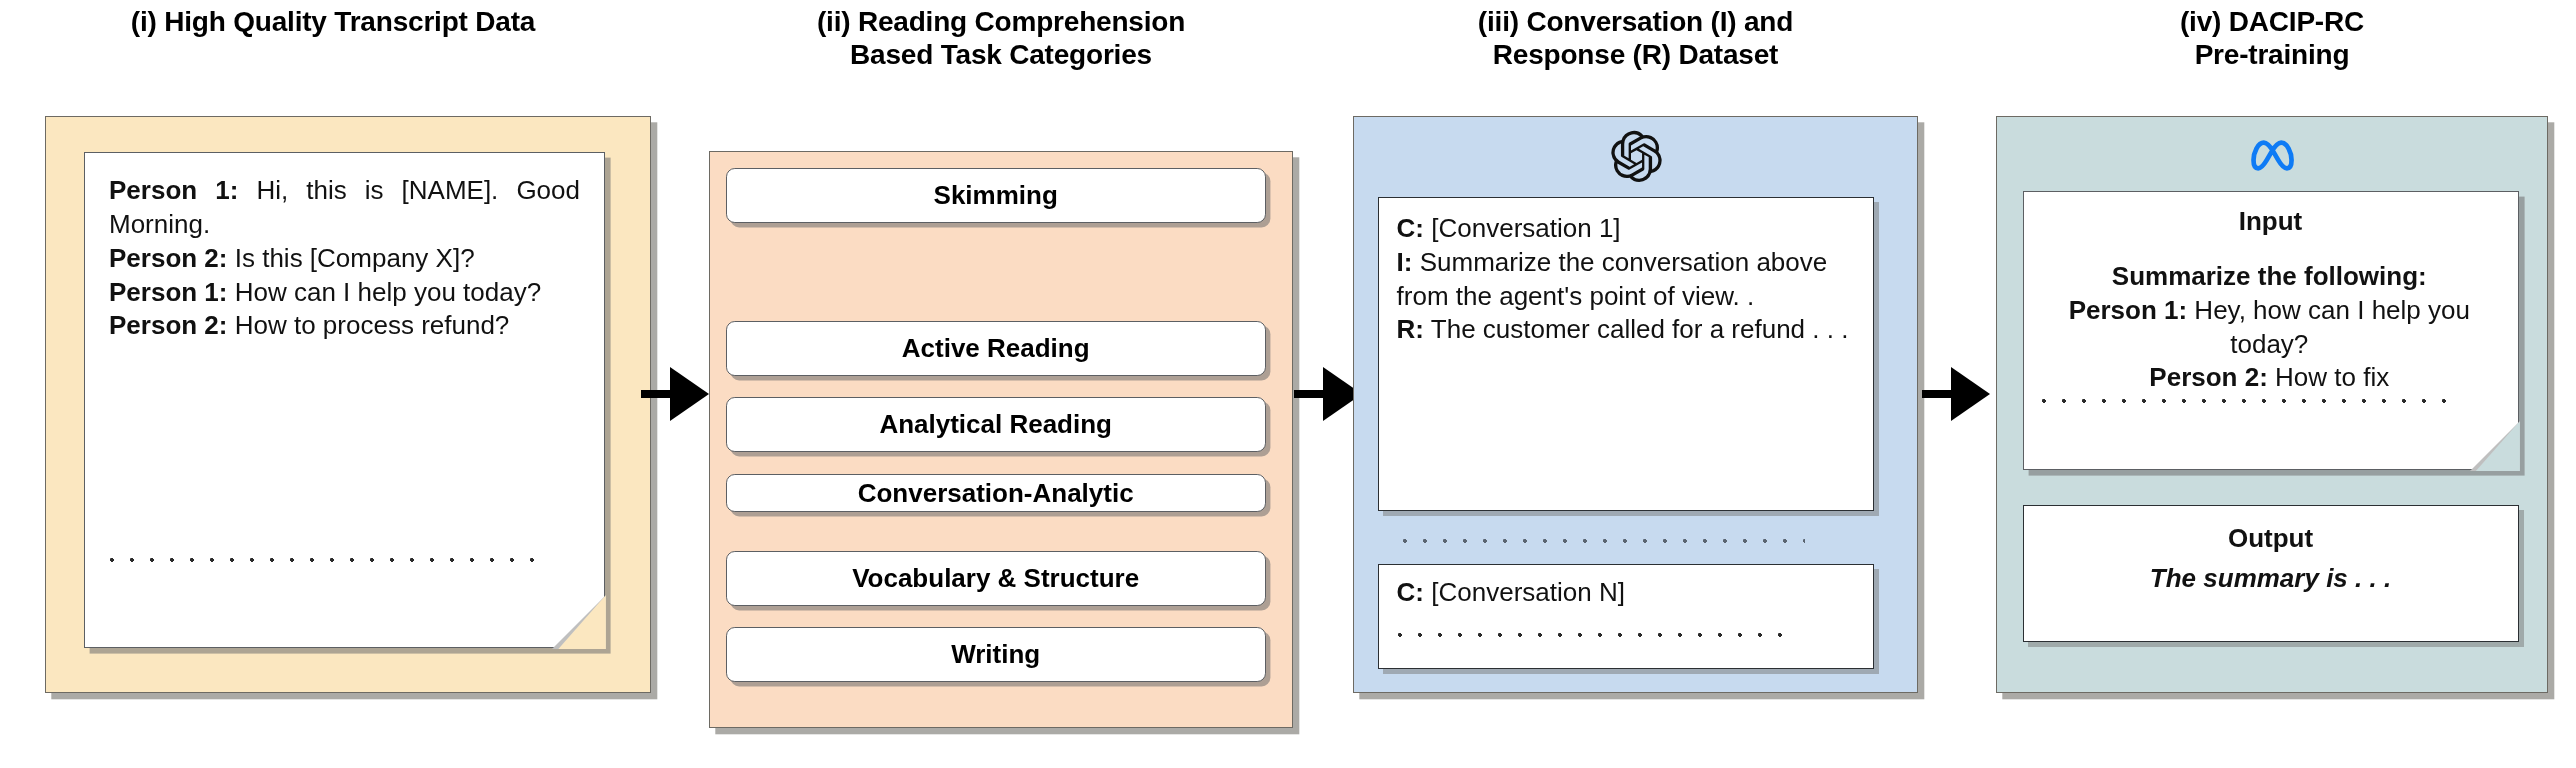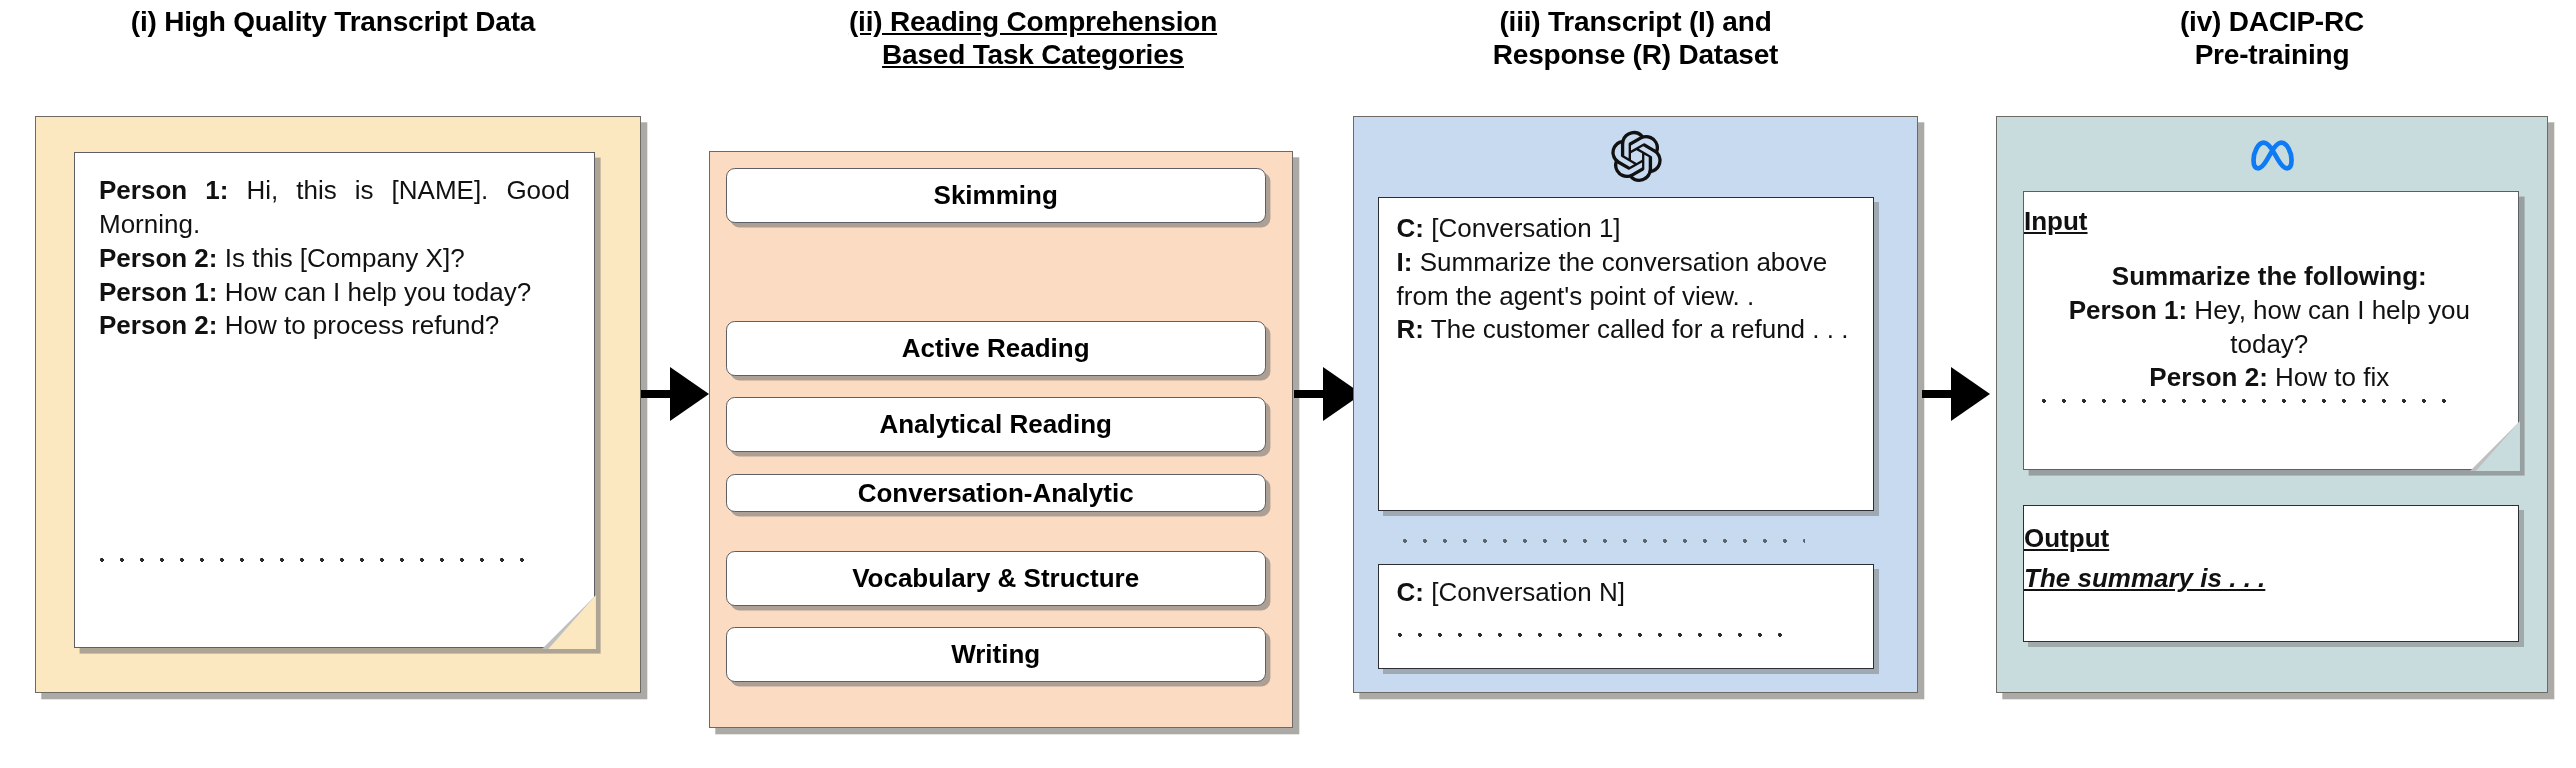--- a/index.html
+++ b/index.html
@@ -48,21 +48,21 @@
   
   .body-text{
     position:absolute;
     font-size:26px;
     line-height:1.30;
     color:#111;
   }
   .just{text-align:justify;text-align-last:left;}
   .b{font-weight:bold;}
   .bi{font-weight:bold;font-style:italic;}
-  .ctr{text-decoration:underline;}
+  .ctr{text-align:center;}
 
   
   .dots{
     position:absolute;
     height:6.3px;
     background-image:radial-gradient(circle at 1.9px 1.9px, #2a2a2a 1.9px, transparent 2.1px);
     background-size:20px 6.3px;
     background-repeat:repeat-x;
   }
   .dots.light{
@@ -111,21 +111,21 @@
 </style>
 </head>
 <body>
 
 <div class="stage">
 
   <div class="col-title" style="left:19px;top:5px;width:628px;">
     <div>(i) High Quality Transcript Data</div>
   </div>
 
-  <div class="panel p1" style="left:35px;top:116px;width:606px;height:577px;">
+  <div class="panel p1" style="left:45px;top:116px;width:606px;height:577px;">
 
     <div class="card" style="left:38px;top:35px;width:521px;height:496px;">
 
       <div class="body-text just" style="left:24px;top:21.3px;width:471px;">
         <span class="b">Person 1:</span><span> Hi, this is [NAME]. Good Morning.</span><br>
         <span class="b">Person 2:</span><span> Is this [Company X]?</span><br>
         <span class="b">Person 1:</span><span> How can I help you today?</span><br>
         <span class="b">Person 2:</span><span> How to process refund?</span>
       </div>
 
@@ -134,21 +134,21 @@
       <div class="fold-shade" style="right:-1.9px;bottom:-1.9px;border-width:0 0 54px 54px;border-color:transparent transparent #bfbfbf transparent;"></div>
       <div class="fold-cut" style="right:-1.9px;bottom:-1.9px;border-width:0 0 54px 54px;border-color:transparent transparent #fbe7c0 transparent;clip-path:polygon(100% 0, 100% 100%, 12% 100%);"></div>
     </div>
   </div>
 
   <div class="arrow" style="left:641px;top:367px;">
     <div class="shaft" style="width:30px;"></div>
     <div class="head"></div>
   </div>
 
-  <div class="col-title" style="left:741px;top:5px;width:584px;text-decoration:underline;">
+  <div class="col-title" style="left:709px;top:5px;width:584px;">
     <div>(ii) Reading Comprehension</div>
     <div>Based Task Categories</div>
   </div>
 
   <div class="panel p2" style="left:709px;top:116px;width:584px;height:577px;margin-top:35px;">
 
     <div class="pill" style="left:15.7px;top:15.7px;width:540px;height:55px;">
       <span>Skimming</span>
     </div>
     <div class="pill" style="left:15.7px;top:169px;width:540px;height:55px;">
@@ -167,21 +167,21 @@
       <span>Writing</span>
     </div>
   </div>
 
   <div class="arrow" style="left:1294px;top:367px;">
     <div class="shaft" style="width:30px;"></div>
     <div class="head"></div>
   </div>
 
   <div class="col-title" style="left:1353px;top:5px;width:565px;">
-    <div>(iii) Transcript (I) and</div>
+    <div>(iii) Conversation (I) and</div>
     <div>Response (R) Dataset</div>
   </div>
 
   <div class="panel p3" style="left:1353px;top:116px;width:565px;height:577px;">
 
     <div class="logo" style="left:0;top:11.3px;width:565px;height:56px;">
       <svg width="51" height="53" viewBox="0 0 24 24" aria-hidden="true">
         <path fill="#111111" d="M22.28 9.82a5.99 5.99 0 0 0-.52-4.91 6.05 6.05 0 0 0-6.51-2.9A6 6 0 0 0 4.98 4.18a5.99 5.99 0 0 0-4 2.9 6.05 6.05 0 0 0 .74 7.1 5.98 5.98 0 0 0 .51 4.91 6.05 6.05 0 0 0 6.52 2.9A5.98 5.98 0 0 0 13.26 24a6.06 6.06 0 0 0 5.77-4.21 5.99 5.99 0 0 0 4-2.9 6.06 6.06 0 0 0-.75-7.07Zm-9.02 12.6a4.48 4.48 0 0 1-2.88-1.04l.14-.08 4.78-2.76a.79.79 0 0 0 .39-.68v-6.74l2.02 1.17a.07.07 0 0 1 .04.06v5.58a4.5 4.5 0 0 1-4.49 4.49ZM3.6 18.3a4.47 4.47 0 0 1-.54-3.01l.14.08 4.79 2.77c.24.14.54.14.78 0l5.84-3.37v2.33a.08.08 0 0 1-.03.07L9.73 19.95a4.5 4.5 0 0 1-6.13-1.64ZM2.34 7.9a4.48 4.48 0 0 1 2.34-1.97V11.6c0 .28.15.54.39.68l5.81 3.35-2.02 1.17a.08.08 0 0 1-.07 0L3.96 14a4.5 4.5 0 0 1-1.64-6.13Zm16.6 3.86L13.1 8.38l2.02-1.16a.07.07 0 0 1 .07 0l4.83 2.79a4.49 4.49 0 0 1-.68 8.1v-5.67a.78.78 0 0 0-.4-.68Zm2.01-3.02-.14-.09-4.78-2.79a.78.78 0 0 0-.79 0L9.4 9.23V6.9a.07.07 0 0 1 .03-.07l4.83-2.78a4.5 4.5 0 0 1 6.68 4.66ZM8.3 12.86l-2.02-1.16a.08.08 0 0 1-.04-.06V6.07a4.5 4.5 0 0 1 7.37-3.45l-.14.08L8.7 5.46a.79.79 0 0 0-.4.68v6.72Zm1.1-2.36 2.6-1.5 2.61 1.5v3l-2.6 1.5-2.61-1.5v-3Z"></path>
       </svg>
     </div>

